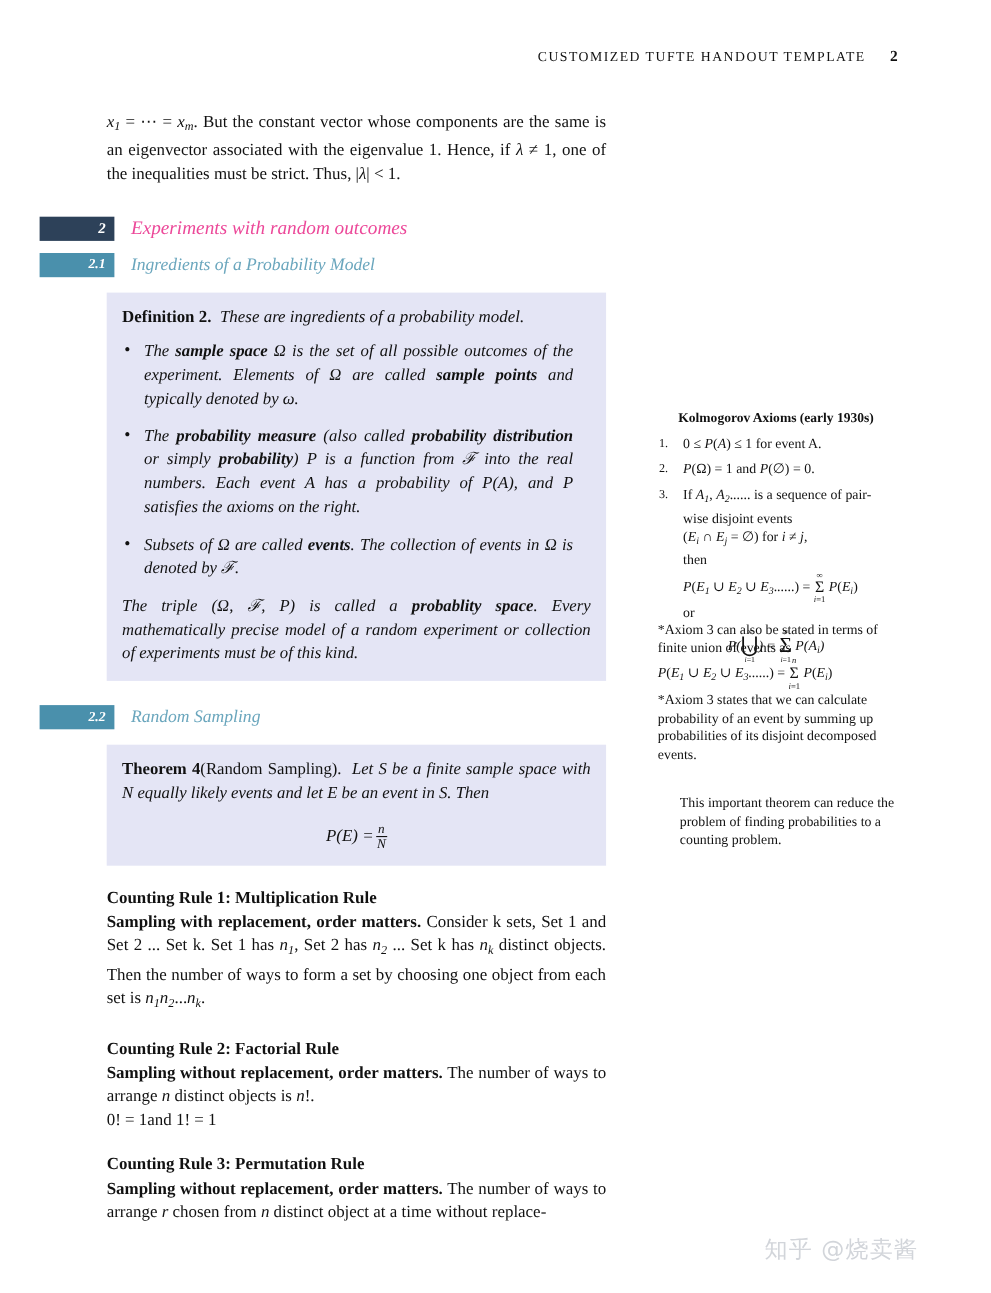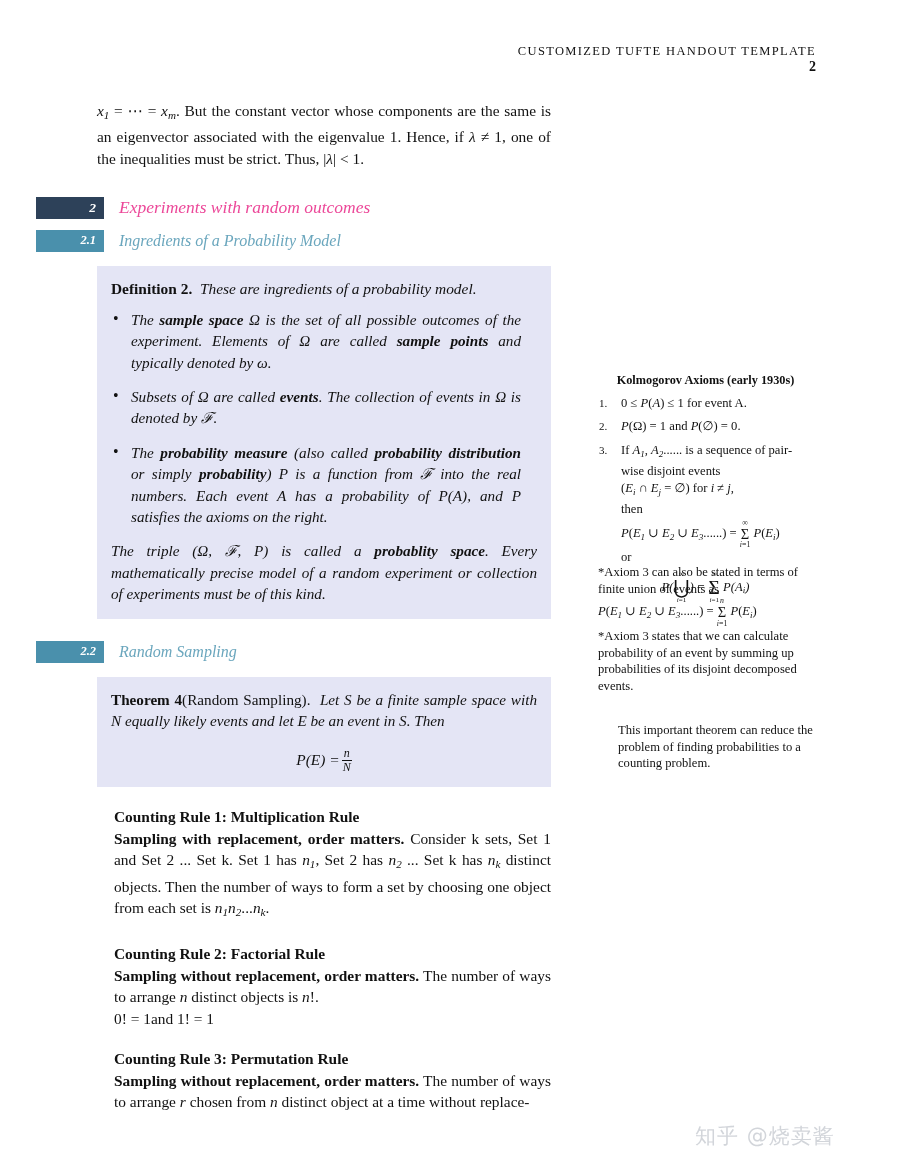--- a/index.html
+++ b/index.html
@@ -22,23 +22,22 @@
   }
 
   
   .runhead {
     position: absolute;
     top: 44px;
     left: 97px;
     right: 85px;
     display: flex;
     justify-content: flex-end;
-    align-items: flex-end;
+    align-items: flex-start;
     font-variant: small-caps;
-    flex-direction: column;
   }
   .runhead-title {
     font-size: 12.5px;
     letter-spacing: 1.35px;
     font-variant: small-caps;
     text-transform: uppercase;
     font-family: "Liberation Serif", serif;
   }
   .runhead-pageno {
     font-size: 14px;
@@ -181,21 +180,21 @@
     vertical-align: -0.45em;
     text-align: center;
     font-size: 0.78em;
     line-height: 1.02;
     margin-left: 2px;
   }
   .frac .num { display: block; border-bottom: 1px solid #111; padding: 0 1px; }
   .frac .den { display: block; padding: 0 1px; }
 
   
-  .rule-block { margin-top: 19px; margin-left: 17px; }
+  .rule-block { margin-top: 19px; }
   .rule-title {
     font-size: 15.4px;
     font-weight: bold;
     line-height: 21px;
     margin: 0 0 1px 0;
   }
   .rule-body {
     font-size: 15.4px;
     line-height: 21.4px;
     text-align: justify;
@@ -309,22 +308,22 @@
     <div class="subsec-row">
       <div class="subsec-num">2.1</div>
       <div class="subsec-title">Ingredients of a Probability Model</div>
     </div>
 
     <div class="shadebox">
       <p class="box-head"><b>Definition 2.</b>&nbsp; <span class="thm-it">These are ingredients of a probability model.</span></p>
 
       <ul class="bullets">
         <li>The <b>sample space</b> Ω is the set of all possible outcomes of the experiment. Elements of Ω are called <b>sample points</b> and typically denoted by ω.</li>
+        <li>The <b>probability measure</b> (also called <b>probability distribution</b> or simply <b>probability</b>) P is a function from <span style="font-style:italic">ℱ</span> into the real numbers. Each event A has a probability of P(A), and P satisfies the axioms on the right.</li>
         <li>Subsets of Ω are called <b>events</b>. The collection of events in Ω is denoted by <span style="font-style:italic">ℱ</span>.</li>
-        <li>The <b>probability measure</b> (also called <b>probability distribution</b> or simply <b>probability</b>) P is a function from <span style="font-style:italic">ℱ</span> into the real numbers. Each event A has a probability of P(A), and P satisfies the axioms on the right.</li>
       </ul>
 
       <p class="box-tail">The triple (Ω, <span style="font-style:italic">ℱ</span>, P) is called a <b>probablity space</b>. Every mathematically precise model of a random experiment or collection of experiments must be of this kind.</p>
     </div>
 
     <div class="subsec-row" style="margin-top:22px;">
       <div class="subsec-num">2.2</div>
       <div class="subsec-title">Random Sampling</div>
     </div>
 

